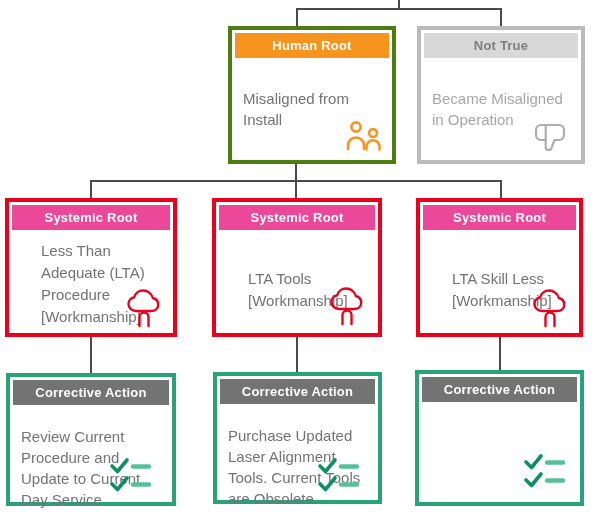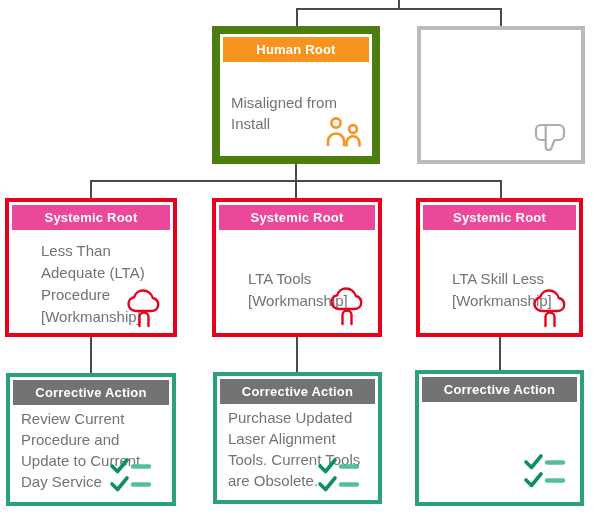--- a/index.html
+++ b/index.html
@@ -16,31 +16,31 @@
   .node-header{
     height:25px;line-height:25px;text-align:center;
     font-size:13px;font-weight:bold;color:#ffffff;letter-spacing:.2px;
   }
   .node-body{
     white-space:pre-line;font-size:15px;font-weight:500;color:#737373;
     line-height:21px;padding:6px 8px 0 8px;
   }
   .node-icon{position:absolute;}
   
-  .node.orange{border:8px solid #4d7c0f;}
+  .node.orange{border:4px solid #4d7c0f;margin-left:16px;}
   .node.orange .node-header{background:#F7941E;}
   .node.gray{border:4px solid #BBBBBB;}
   .node.gray .node-header{background:#D8D8D8;color:#7E7E7E;}
   .node.gray .node-body{color:#A6A6A6;}
   .node.red{border:4px solid #E8001D;}
   .node.red .node-header{background:#ec4899;}
   .node.red .node-body{line-height:22px;margin-left:21px;}
   .node.green{border:4px solid #27A376;}
   .node.green .node-header{background:#737373;}
-  .node.green .node-body{padding-top:3px;}
+  .node.green .node-body{padding-top:21px;}
 </style>
 </head>
 <body>
 
 <div class="canvas">
 
   <div class="line v" style="left:398px;top:0;height:10px;"></div>
   <div class="line h" style="left:296px;top:8px;width:206px;"></div>
   <div class="line v" style="left:296px;top:8px;height:19px;"></div>
   <div class="line v" style="left:500px;top:8px;height:19px;"></div>
@@ -59,20 +59,23 @@
 Install</div>
     <svg class="node-icon" style="right:8px;bottom:8px;" width="40" height="32" viewBox="0 0 40 32" fill="none" stroke="#F7941E" stroke-width="2.6" stroke-linecap="round">
       <circle cx="12" cy="7" r="4.6"></circle>
       <path d="M4 29 v-3.5 c0-4.6 3.6-8 8-8 s8 3.4 8 8 V29"></path>
       <circle cx="29" cy="13" r="3.9"></circle>
       <path d="M22.5 29.5 v-2.6 c0-3.8 3-6.6 6.5-6.6 s6.5 2.8 6.5 6.6 v2.6"></path>
     </svg>
   </div>
 
   <div class="node gray" style="left:417px;top:26px;width:168px;height:138px;">
+    <div class="node-header">Not True</div>
+    <div class="node-body" style="margin-top:24px;">Became Misaligned
+in Operation</div>
     <svg class="node-icon" style="right:12px;bottom:8px;" width="36" height="30" viewBox="0 0 36 30" fill="none" stroke="#ADADAD" stroke-width="2.2" stroke-linejoin="round" stroke-linecap="round">
       <path d="M8 3 H26 C28.8 3 31 5.2 31 8 V13 C31 15.8 28.8 18 26 18 H21.5 L18.6 25.8 C18.1 27.2 16.8 28 15.4 28 C13.9 28 12.7 26.8 12.7 25.3 V18 H8 C5.2 18 3 15.8 3 13 V8 C3 5.2 5.2 3 8 3 Z"></path>
       <path d="M12.7 4 V17"></path>
     </svg>
   </div>
 
   <div class="node red" style="left:5px;top:198px;width:172px;height:139px;">
     <div class="node-header">Systemic Root</div>
     <div class="node-body" style="margin-top:4px;">Less Than
 Adequate (LTA)

